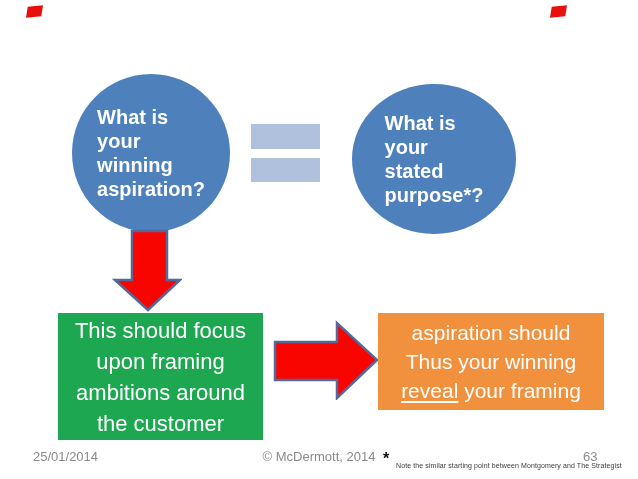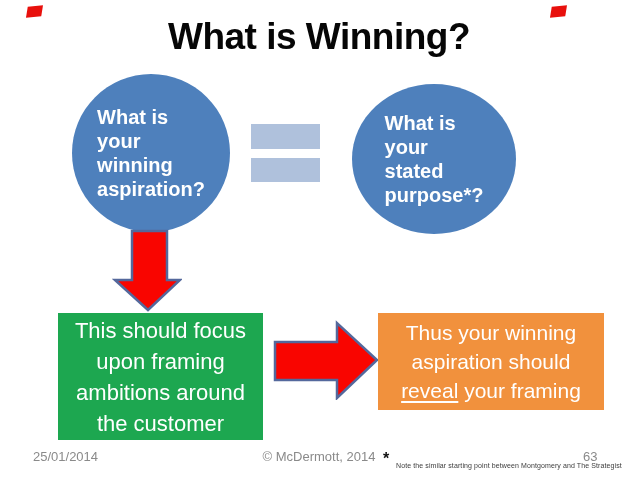--- a/index.html
+++ b/index.html
@@ -53,21 +53,20 @@
   .footnote-text{position:absolute;left:396px;top:462px;font-size:7px;color:#3c3c3c;letter-spacing:0.1px;}
 </style>
 </head>
 <body>
 
 <div id="slide">
 
   <div class="corner-mark corner-left"></div>
   <div class="corner-mark corner-right"></div>
 
-  <div class="title">What is Winning?</div>
 
   <div class="circle circle-left">
     <span>What is
 your
 winning
 aspiration?</span>
   </div>
 
   <div class="equals-bar equals-top"></div>
   <div class="equals-bar equals-bottom"></div>
@@ -88,22 +87,22 @@
 upon framing
 ambitions around
 the customer</span>
   </div>
 
   <svg class="arrow-svg right-arrow" width="108" height="80" viewBox="0 0 108 80">
     <polygon points="3,22 65,22 65,3 105,40 65,78 65,60 3,60" style="fill:var(--arrow-red,#f90500);stroke:var(--arrow-outline,#54689c);stroke-width:2.5;"></polygon>
   </svg>
 
   <div class="msg-box orange-box">
+    <div>aspiration should</div>
     <div>Thus your winning</div>
-    <div>aspiration should</div>
     <div><span class="uline">reveal</span><span> your framing</span></div>
   </div>
 
   <div class="footer-text footer-date">25/01/2014</div>
   <div class="footer-text footer-copyright">© McDermott, 2014</div>
   <div class="footer-text footer-page">63</div>
 
   <div class="footnote-marker">*</div>
   <div class="footnote-text">Note the similar starting point between Montgomery and The Strategist</div>
 

